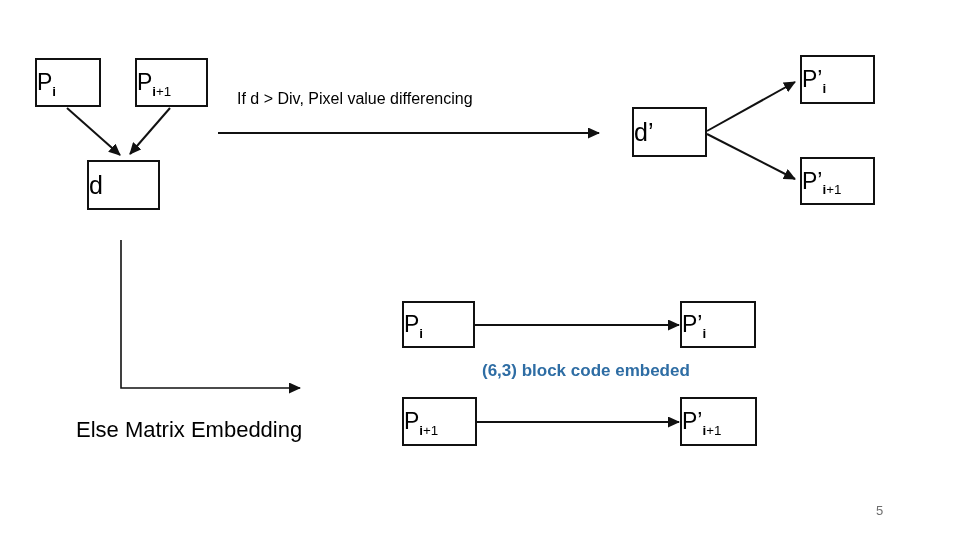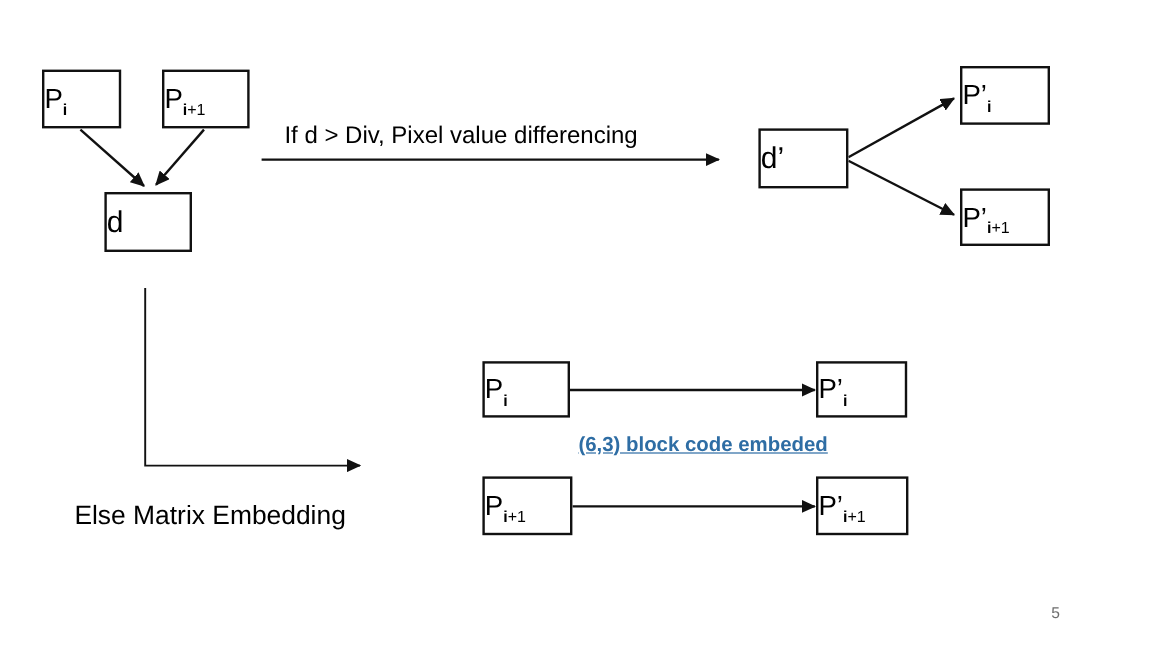--- a/index.html
+++ b/index.html
@@ -10,25 +10,24 @@
   .box{
     position:absolute;background:#fff;border:2px solid #111;
     display:flex;align-items:center;justify-content:flex-start;
     font-size:23px;line-height:1;box-sizing:border-box;
   }
   .box .sub{font-size:0.58em;position:relative;top:0.42em;}
   .box .sub .sb{font-weight:700;}
   .box .sub .sr{font-weight:400;}
   .box-d-font{font-size:25px;}
   .freetext{position:absolute;white-space:nowrap;}
-  #condition-text{left:237px;top:102px;font-size:20px;}
-  #else-text{left:62px;top:417px;font-size:22px;}
+  #condition-text{left:237px;top:90px;font-size:16px;}
+  #else-text{left:76px;top:417px;font-size:22px;}
   #blockcode-text{
     left:482px;top:361px;font-size:17px;font-weight:600;
-    text-decoration:underline;
   }
   #page-number{position:absolute;left:876px;top:503px;font-size:13px;}
   svg.overlay{position:absolute;left:0;top:0;pointer-events:none;}
 </style>
 </head>
 <body>
 
 <svg class="overlay" width="960" height="540" viewBox="0 0 960 540">
   <defs>
     <marker id="ah" markerUnits="userSpaceOnUse" markerWidth="13" markerHeight="11" refX="11" refY="5.5" orient="auto">

